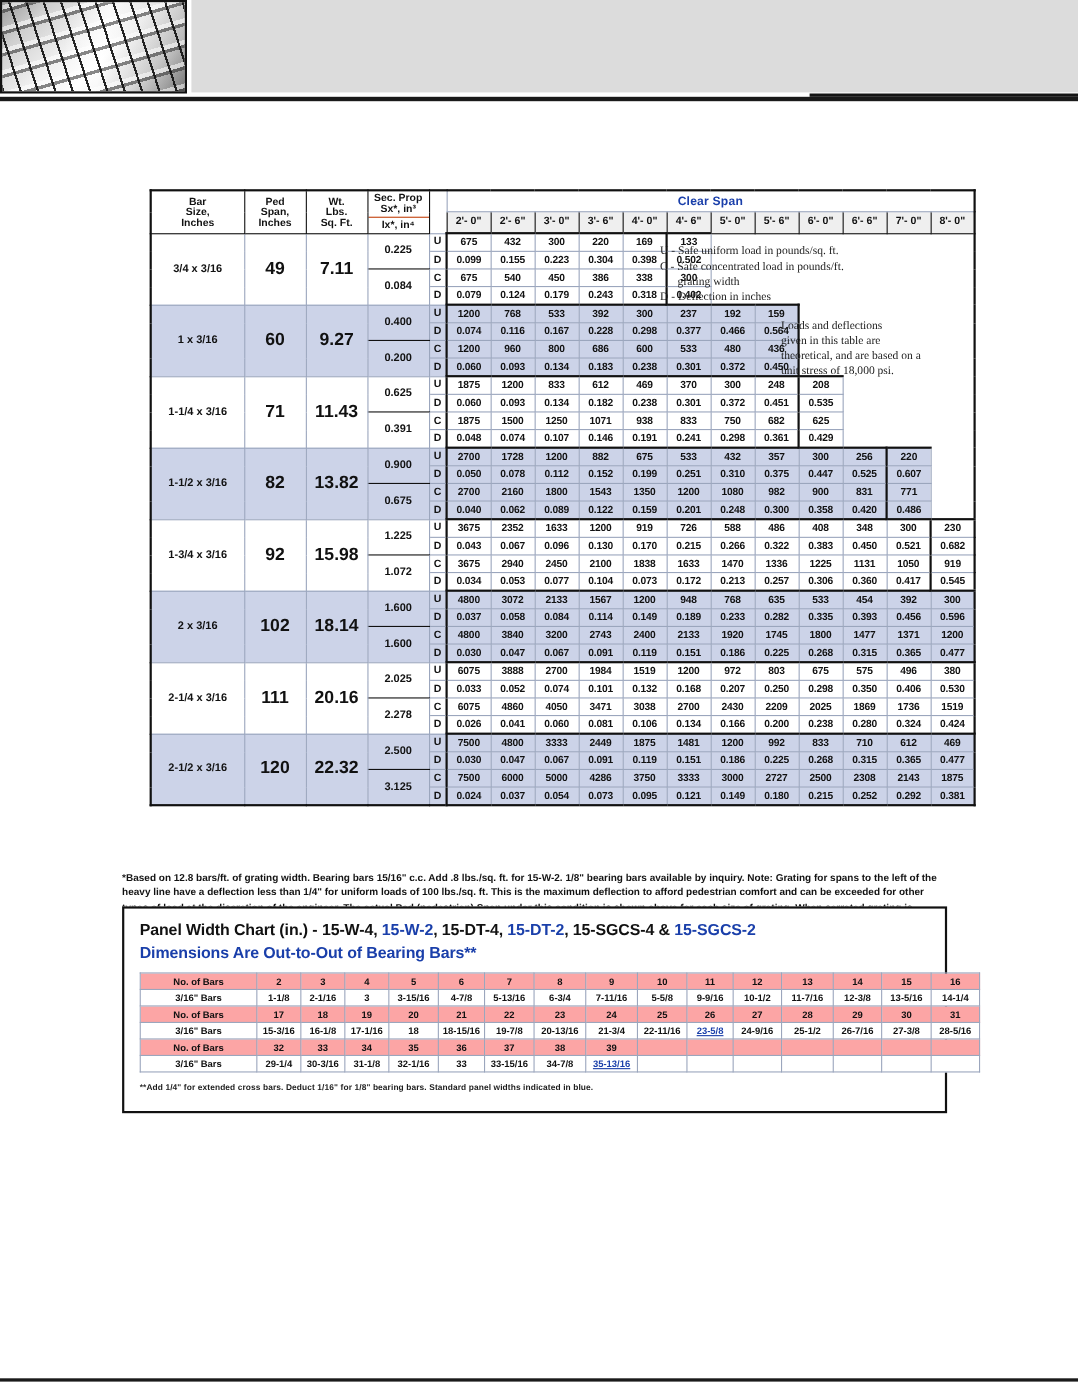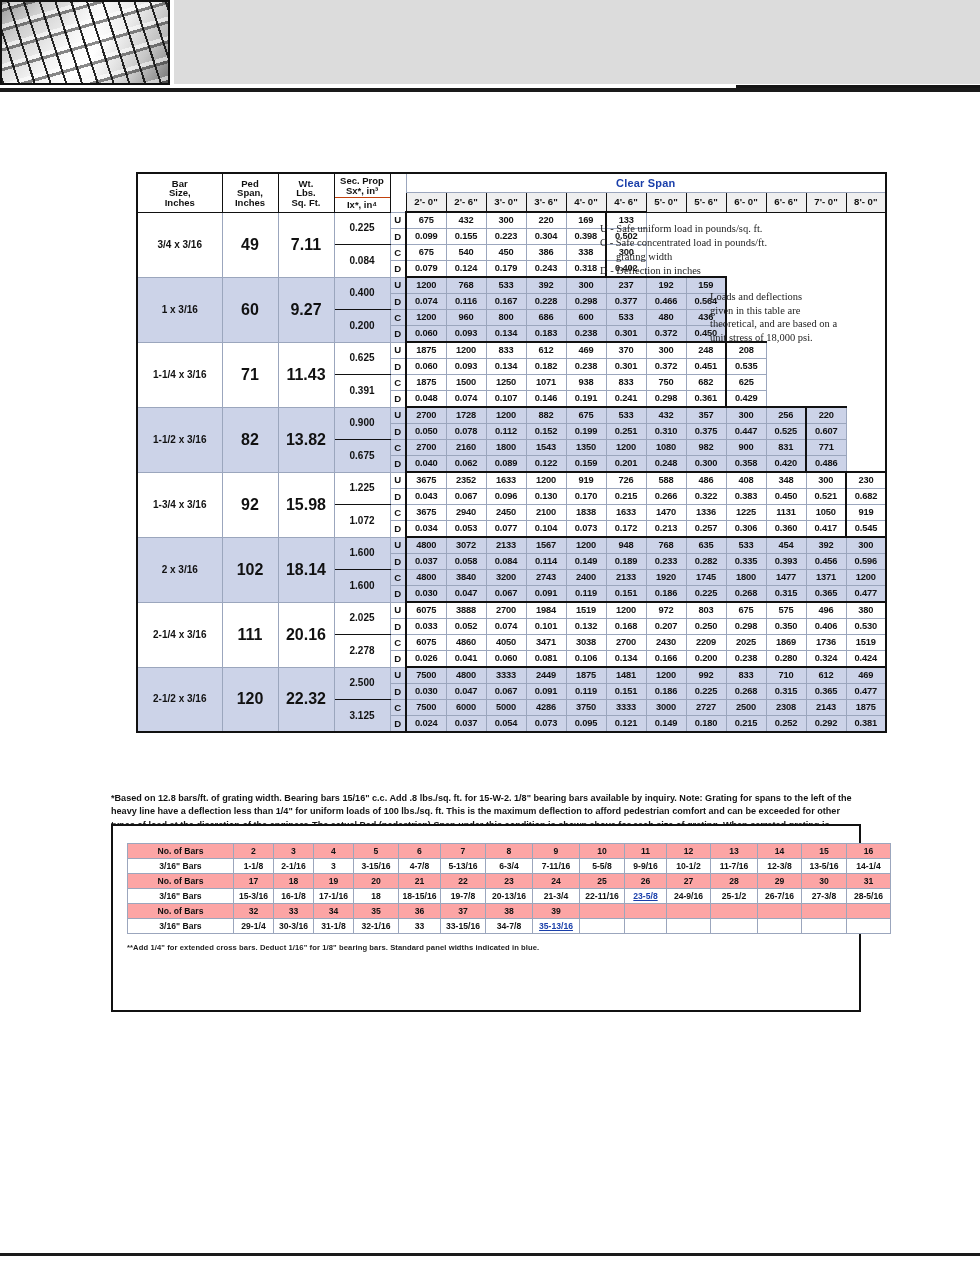--- a/index.html
+++ b/index.html
@@ -683,20 +683,22 @@
           <td class="num grp-bottom">0.292</td>
           <td class="num grp-right grp-bottom">0.381</td>
         </tr>
       </tbody>
   </table>
 </div>
 
 <div class="footnote">*Based on 12.8 bars/ft. of grating width. Bearing bars 15/16" c.c. Add .8 lbs./sq. ft. for 15-W-2. 1/8" bearing bars available by inquiry. Note: Grating for spans to the left of the heavy line have a deflection less than 1/4" for uniform loads of 100 lbs./sq. ft. This is the maximum deflection to afford pedestrian comfort and can be exceeded for other types of load at the discretion of the engineer. The actual Ped (pedestrian) Span under this condition is shown above for each size of grating. When serrated grating is specified, the depth of grating required for a specific load will be 1/4" greater than that shown in these tables.</div>
 
 <div class="panel-box">
+  <div class="panel-title" id="panel-title"><span>Panel Width Chart (in.) - 15-W-4, </span><span class="blue">15-W-2</span><span>, 15-DT-4,  </span><span class="blue">15-DT-2</span><span>, 15-SGCS-4 &amp; </span><span class="blue">15-SGCS-2</span></div>
+  <div class="panel-subtitle">Dimensions Are Out-to-Out of Bearing Bars**</div>
   <table class="panel">
     <colgroup>
       <col style="width:106px">
       <col style="width:40px">
         <col style="width:40px">
         <col style="width:40px">
         <col style="width:45px">
       <col style="width:42px">
         <col style="width:45px">
         <col style="width:47px">

